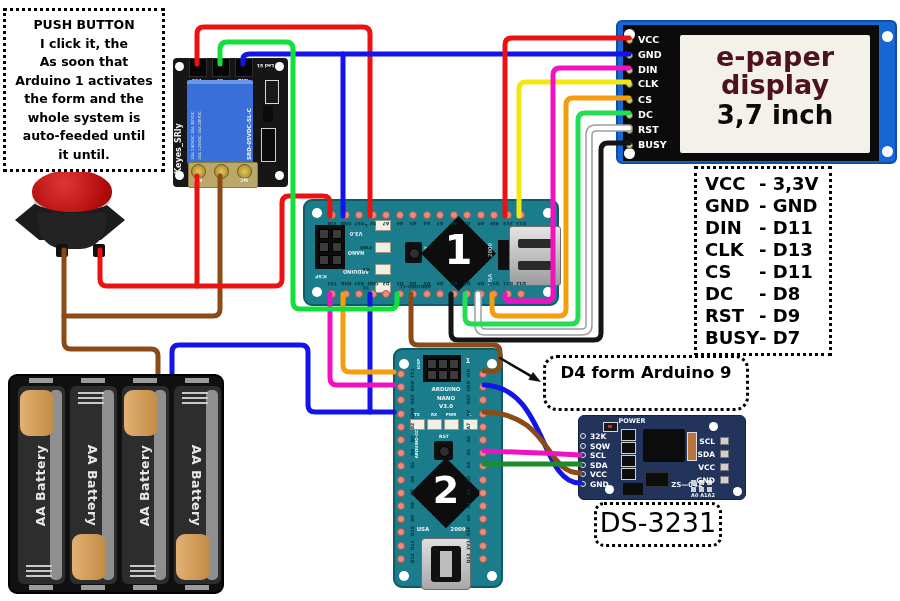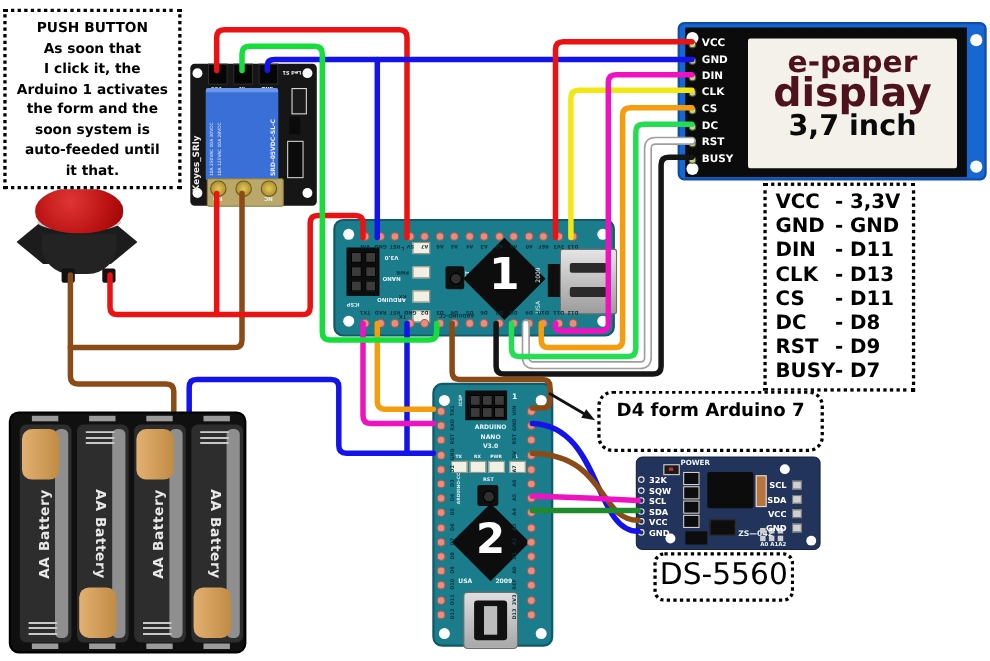--- a/index.html
+++ b/index.html
@@ -53,27 +53,27 @@
       <path d="M484,385 C546,387 540,483 580,483" stroke="#1414ea" stroke-width="5" fill="none" stroke-linecap="round"></path>
       <path d="M484,412 C552,414 544,473 580,473" stroke="#8c4a16" stroke-width="5" fill="none" stroke-linecap="round"></path>
       <path d="M484,451L533.0044600195672,452.7501592864131 Q540,453 546.9912663721449,453.34956331860724L580,455" stroke="#ee12c0" stroke-width="5" fill="none" stroke-linecap="round"></path>
       <path d="M484,464L580,464" stroke="#1e8c2a" stroke-width="5" fill="none" stroke-linecap="round"></path>
       <path d="M500,358 L530.6438263678368,375.93784958117277" stroke="#111" stroke-width="2.5" fill="none" stroke-linecap="round"></path>
       <polygon points="541,382 528.3705199607766,379.821414693234 532.917132774897,372.05428446911156" fill="#111"></polygon>
     </svg>
 
   <div id="note" class="dotbox" style="left:3px;top:8px;width:162px;height:164px;padding-top:5px;font-size:12.5px;line-height:18.5px;color:#000">
       <div>PUSH BUTTON</div>
+      <div>I click it, the</div>
       <div>As soon that</div>
-      <div>I click it, the</div>
       <div>Arduino 1 activates</div>
       <div>the form and the</div>
-      <div>soon system is</div>
+      <div>whole system is</div>
       <div>auto-feeded until</div>
-      <div>it that.</div>
+      <div>it until.</div>
     </div>
 
   <div class="board z2" style="left:10px;top:168px;width:130px;height:95px">
     <div class="abs" style="left:5px;top:32px;width:110px;height:40px;background:#1c1c1c;clip-path:polygon(0 50%,22% 0,78% 0,100% 50%,78% 100%,22% 100%)"></div>
     <div class="abs" style="left:28px;top:45px;width:68px;height:36px;background:#232323;border-radius:0 0 26px 26px"></div>
     <div class="abs" style="left:24px;top:26px;width:76px;height:16px;background:#c9c9c9;border-radius:50%"></div>
     <div class="abs" style="left:22px;top:2px;width:80px;height:42px;border-radius:50% 50% 45% 45%;background:radial-gradient(circle at 40% 30%,#e03535,#b40d0d 70%,#8f0606)"></div>
     <div class="abs" style="left:46px;top:76px;width:12px;height:13px;background:#111;border-radius:2px"></div>
     <div class="abs" style="left:83px;top:76px;width:12px;height:13px;background:#111;border-radius:2px"></div>
   </div>
@@ -354,21 +354,21 @@
       <div class="dot" style="left: 84px; top: 191.6px; width: 8px; height: 8px;"></div>
       <div class="plab r90" style="left: 66px; top: 192.6px; width: 16px;">3V3</div>
       <div class="dot" style="left: 84px; top: 204.8px; width: 8px; height: 8px;"></div>
       <div class="plab r90" style="left: 66px; top: 205.8px; width: 16px;">D13</div>
     </div>
 
   <div id="display" class="board z2" style="left:616px;top:20px;width:281px;height:144px;background:#1767d2;border:2px solid #0f4da8;border-radius:6px">
     <div class="abs" style="left:5px;top:3px;width:256px;height:136px;background:#0b0b0b"></div>
     <div class="abs" style="left:62px;top:13px;width:190px;height:118px;background:#f4f0ea;border-radius:2px;text-align:center">
       <div style="margin-top:8px;font-size:27px;font-weight:bold;line-height:28px;color:#4d121c">e-paper</div>
-      <div style="font-size:36px;font-weight:bold;line-height:28px;color:#4d121c">display</div>
+      <div style="font-size:27px;font-weight:bold;line-height:28px;color:#4d121c">display</div>
       <div style="font-size:26px;font-weight:bold;line-height:32px;color:#0a0a0a">3,7 inch</div>
     </div>
     <div class="hole" style="left:6px;top:7px;width:11px;height:11px"></div>
     <div class="hole" style="left:6px;top:126px;width:11px;height:11px"></div>
     <div class="hole" style="left:264px;top:9px;width:11px;height:11px"></div>
     <div class="hole" style="left:264px;top:124px;width:11px;height:11px"></div>
     <div id="disppins" class="abs" style="left:0;top:0;width:0;height:0">
         <div style="left: 8px; top: 15px; width: 7px; height: 7px; background: rgb(201, 208, 142); border: 1px solid rgb(78, 90, 54); border-radius: 50%; position: absolute; box-sizing: border-box;"></div>
         <div style="left: 20px; top: 12px; width: 38px; position: absolute; font: bold 9.5px / 12px &quot;DejaVu Sans&quot;, sans-serif; color: rgb(255, 255, 255); text-align: left;">VCC</div>
         <div style="left: 8px; top: 30px; width: 7px; height: 7px; background: rgb(201, 208, 142); border: 1px solid rgb(78, 90, 54); border-radius: 50%; position: absolute; box-sizing: border-box;"></div>
@@ -417,21 +417,21 @@
         <div class="pm-pin">RST</div>
         <div class="pm-val">- D9</div>
       </div>
       <div class="pmrow">
         <div class="pm-pin">BUSY</div>
         <div class="pm-val">- D7</div>
       </div>
     </div>
 
   <div class="dotbox" style="left:543px;top:355px;width:206px;height:56px;border-radius:14px;font-size:16.5px;line-height:24px;padding-top:3px;color:#000">
-    <div>D4 form Arduino 7</div>
+    <div>D4 form Arduino 9</div>
   </div>
 
   <div id="rtc" class="board z2" style="left:578px;top:415px;width:168px;height:85px;background:#22335c;border:1px solid #16233f;border-radius:6px">
     <div class="hole" style="left:24px;top:7px;width:9px;height:9px"></div>
     <div class="hole" style="left:130px;top:6px;width:9px;height:9px"></div>
     <div class="hole" style="left:26px;top:69px;width:9px;height:9px"></div>
     <div class="hole" style="left:154px;top:71px;width:9px;height:9px"></div>
     <div class="plab wlab" style="left:38px;top:2px;width:30px;font-size:6.5px">POWER</div>
     <div class="abs" style="left:24px;top:6px;width:13px;height:8px;background:#1a1a1a;border:1px solid #d8d8d8">
       <div class="abs" style="left:4px;top:2px;width:4px;height:3px;background:#c03333"></div>
@@ -472,18 +472,18 @@
         <div style="left: 100px; top: 34px; width: 36px; position: absolute; font: bold 7.5px &quot;DejaVu Sans&quot;, sans-serif; color: rgb(255, 255, 255); text-align: right;">SDA</div>
         <div style="left: 141px; top: 34px; width: 9px; height: 8px; background: rgb(207, 207, 207); border: 1px solid rgb(119, 119, 119); position: absolute; box-sizing: border-box;"></div>
         <div style="left: 100px; top: 47px; width: 36px; position: absolute; font: bold 7.5px &quot;DejaVu Sans&quot;, sans-serif; color: rgb(255, 255, 255); text-align: right;">VCC</div>
         <div style="left: 141px; top: 47px; width: 9px; height: 8px; background: rgb(207, 207, 207); border: 1px solid rgb(119, 119, 119); position: absolute; box-sizing: border-box;"></div>
         <div style="left: 100px; top: 60px; width: 36px; position: absolute; font: bold 7.5px &quot;DejaVu Sans&quot;, sans-serif; color: rgb(255, 255, 255); text-align: right;">GND</div>
         <div style="left: 141px; top: 60px; width: 9px; height: 8px; background: rgb(207, 207, 207); border: 1px solid rgb(119, 119, 119); position: absolute; box-sizing: border-box;"></div>
       </div>
   </div>
 
   <div id="dsbox" class="dotbox" style="left:594px;top:502px;width:128px;border-radius:10px;padding:2px 0 6px 0">
-    <div style="font-size:27px;font-weight:normal;line-height:31px;color:#000">DS-5560</div>
+    <div style="font-size:27px;font-weight:normal;line-height:31px;color:#000">DS-3231</div>
     <div id="dsmap" style="font-size:18px;font-weight:bold;line-height:24px;color:#000">
       </div>
   </div>
 
 </div>
 
 </body></html>

